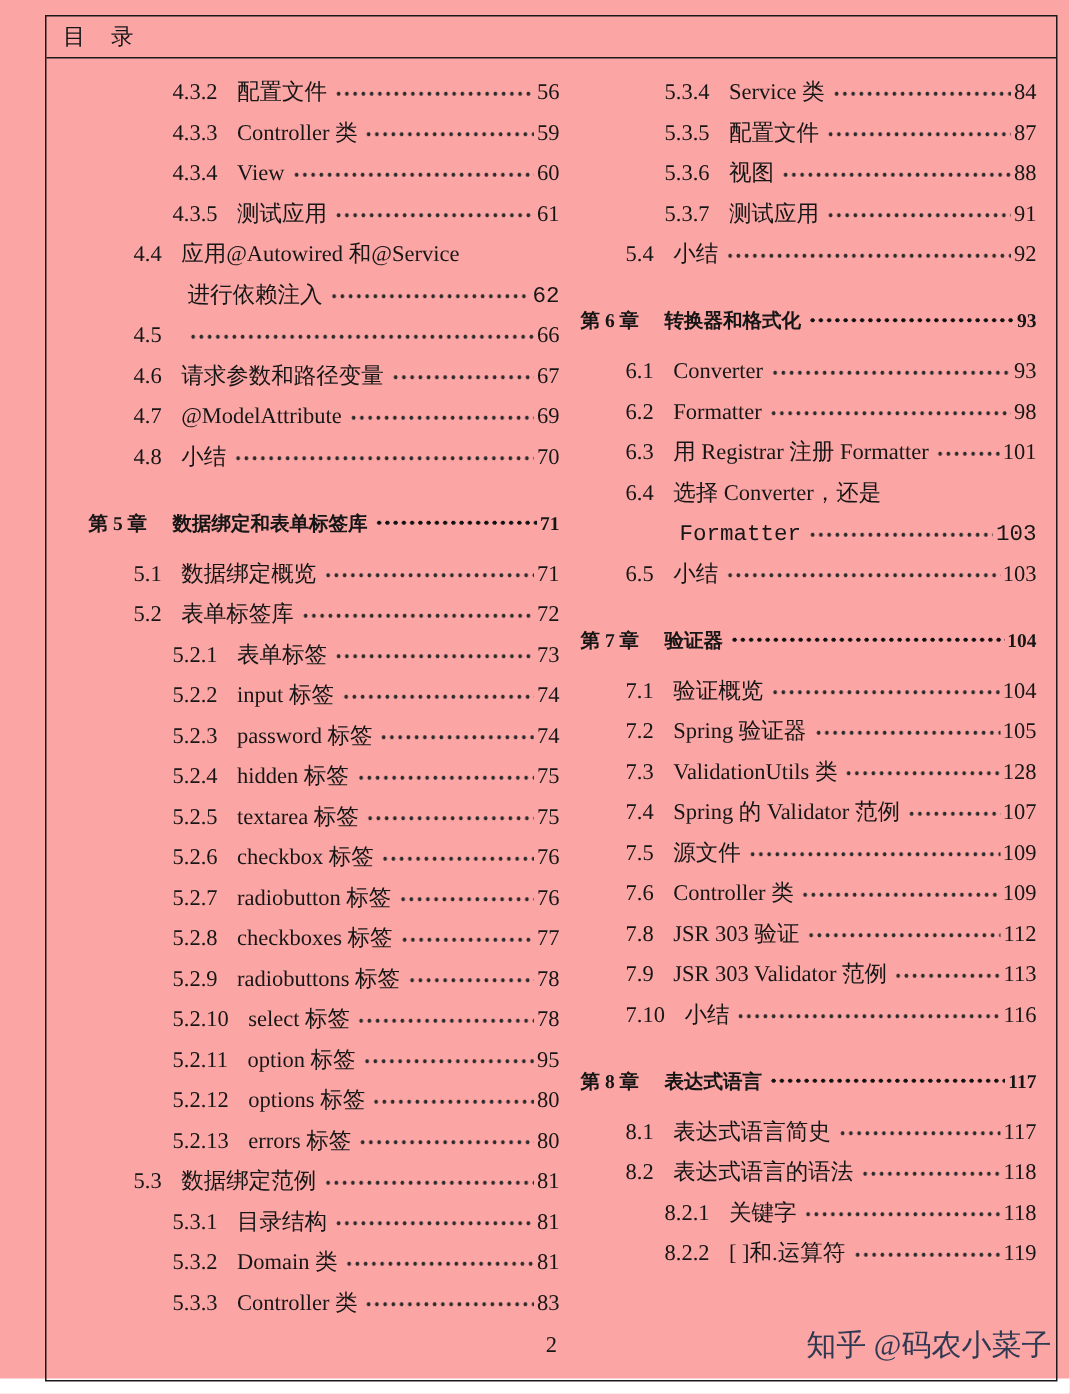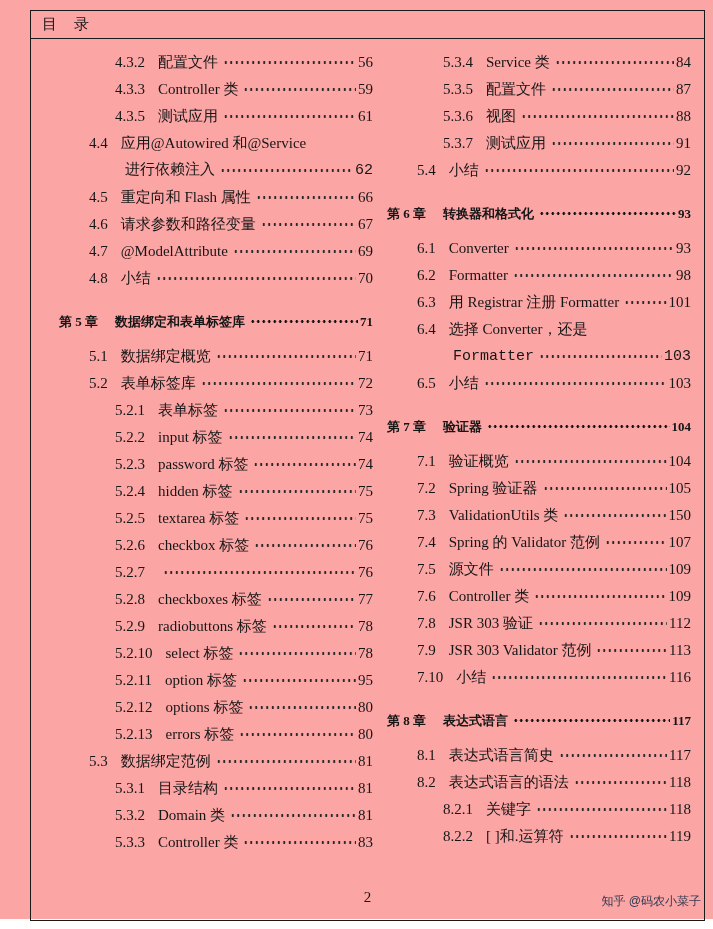--- a/index.html
+++ b/index.html
@@ -79,23 +79,23 @@
   .footer-page {
     position: absolute;
     left: 0; bottom: 14px;
     width: 100%;
     text-align: center;
     font-size: 15px;
   }
   .watermark {
     position: absolute;
     right: 12px; bottom: 9px;
-    font-size: 12px;
+    font-size: 20px;
     color: #2f3a52;
-    font-family: Liberation Sans, sans-serif;
+    font-family: Liberation Serif, serif;
   }
 </style>
 </head>
 <body>
 
 <div class="page">
   <div class="page-border">
     <div class="header">
       <span class="header-title">目　录</span>
     </div>
@@ -106,37 +106,42 @@
           <span class="leader"></span>
           <span class="pg">56</span>
         </div>
         <div class="row subsection">
           <span class="num">4.3.3</span>
           <span class="title">Controller 类</span>
           <span class="leader"></span>
           <span class="pg">59</span>
         </div>
         <div class="row subsection">
+          <span class="num">4.3.4</span>
+          <span class="title">View</span>
+          <span class="leader"></span>
+          <span class="pg">60</span>
+        </div>
+        <div class="row subsection">
           <span class="num">4.3.5</span>
           <span class="title">测试应用</span>
           <span class="leader"></span>
           <span class="pg">61</span>
         </div>
         <div class="row section">
           <span class="num">4.4</span>
           <span class="title">应用@Autowired 和@Service</span>
         </div>
         <div class="row cont section">
           <span class="title">进行依赖注入</span>
           <span class="leader"></span>
           <span class="pg">62</span>
         </div>
         <div class="row section">
           <span class="num">4.5</span>
-          <span class="title">重定向和 Flash 属性</span>
           <span class="leader"></span>
           <span class="pg">66</span>
         </div>
         <div class="row section">
           <span class="num">4.6</span>
           <span class="title">请求参数和路径变量</span>
           <span class="leader"></span>
           <span class="pg">67</span>
         </div>
         <div class="row section">
@@ -200,20 +205,21 @@
           <span class="pg">75</span>
         </div>
         <div class="row subsection">
           <span class="num">5.2.6</span>
           <span class="title">checkbox 标签</span>
           <span class="leader"></span>
           <span class="pg">76</span>
         </div>
         <div class="row subsection">
           <span class="num">5.2.7</span>
+          <span class="title">radiobutton 标签</span>
           <span class="leader"></span>
           <span class="pg">76</span>
         </div>
         <div class="row subsection">
           <span class="num">5.2.8</span>
           <span class="title">checkboxes 标签</span>
           <span class="leader"></span>
           <span class="pg">77</span>
         </div>
         <div class="row subsection">
@@ -356,21 +362,21 @@
         <div class="row section">
           <span class="num">7.2</span>
           <span class="title">Spring 验证器</span>
           <span class="leader"></span>
           <span class="pg">105</span>
         </div>
         <div class="row section">
           <span class="num">7.3</span>
           <span class="title">ValidationUtils 类</span>
           <span class="leader"></span>
-          <span class="pg">150</span>
+          <span class="pg">128</span>
         </div>
         <div class="row section">
           <span class="num">7.4</span>
           <span class="title">Spring 的 Validator 范例</span>
           <span class="leader"></span>
           <span class="pg">107</span>
         </div>
         <div class="row section">
           <span class="num">7.5</span>
           <span class="title">源文件</span>

